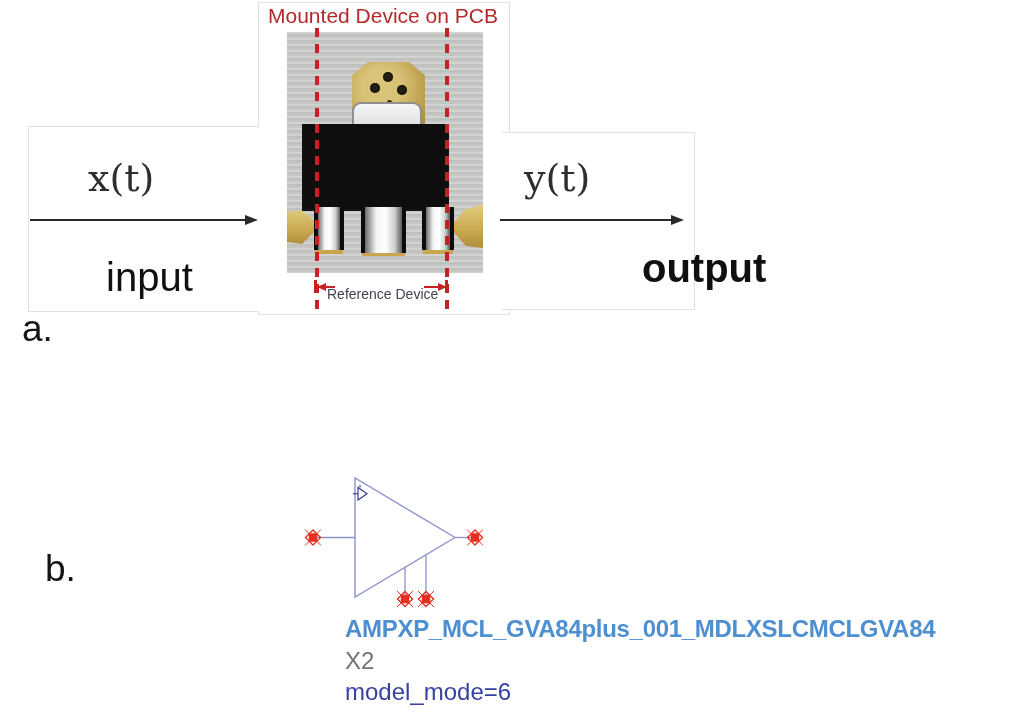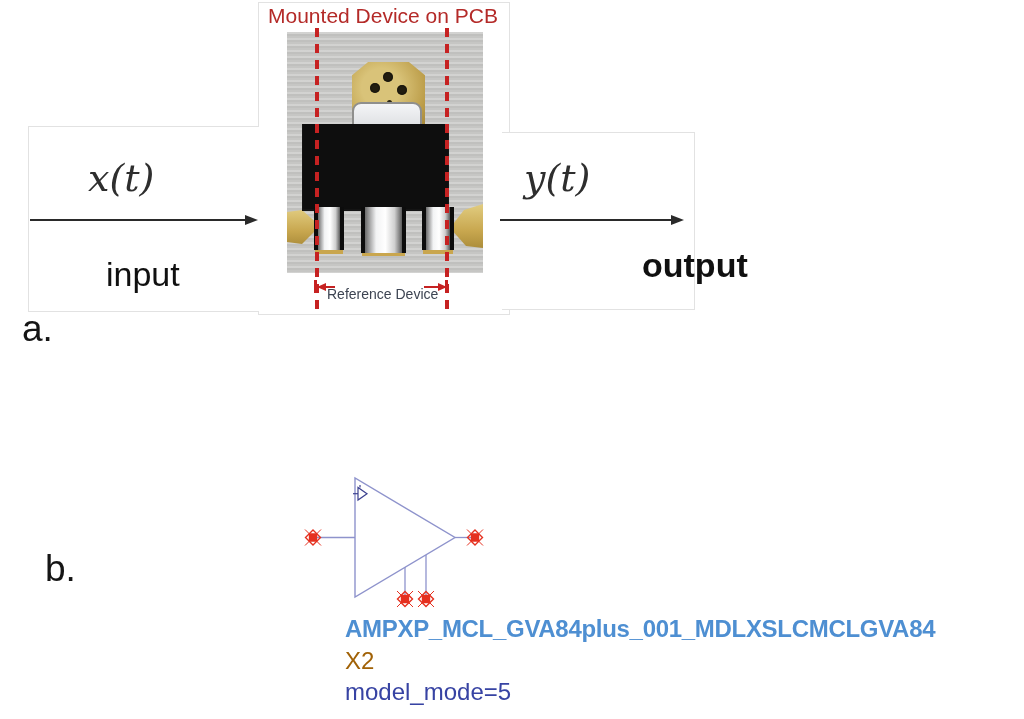--- a/index.html
+++ b/index.html
@@ -39,27 +39,27 @@
   .dash-v{width:3.5px;top:28px;height:282px;
       background:repeating-linear-gradient(to bottom,#c62222 0 9px,transparent 9px 16px);}
   .ref-tick{top:280px;width:3px;height:13px;background:#c62222;}
   .ref-line{top:286px;height:2px;background:#c62222;}
   .arrhead{width:0;height:0;}
   .ref-text{top:286px;left:327px;font-size:14px;color:#3d4452;}
 
   
   .flow-line{height:2px;background:#2a2a2a;}
   .flow-head{width:0;height:0;border-top:5px solid transparent;border-bottom:5px solid transparent;border-left:13px solid #2a2a2a;}
-  .math{font-family:"DejaVu Serif",serif;font-style:italic;font-size:38px;color:#2e2e2e;}
-  .io-label{font-size:34px;color:#101010;}
+  .math{font-family:"DejaVu Serif",serif;font-size:38px;color:#2e2e2e;}
+  .io-label{font-size:40px;color:#101010;}
   .panel-label{font-size:37px;color:#151515;}
 
   
   .comp-name{left:345px;top:615px;font-size:24px;color:#4e8fd2;letter-spacing:-0.3px;white-space:nowrap;font-weight:bold;}
-  .inst-name{left:345px;top:647px;font-size:24px;color:#a16207;}
+  .inst-name{left:345px;top:647px;font-size:24px;color:#737373;}
   .param-text{left:345px;top:678px;font-size:24px;color:#3743a3;}
 </style>
 </head>
 <body>
 
 <div class="canvas">
 
   <div class="abs center-box"></div>
 
   <div class="abs photo">
@@ -133,15 +133,15 @@
     </g>
 
     <use href="#port" x="313" y="537.5"></use>
     <use href="#port" x="475" y="537.5"></use>
     <use href="#port" x="405" y="599"></use>
     <use href="#port" x="426" y="599"></use>
   </svg>
 
   <div class="abs comp-name">AMPXP_MCL_GVA84plus_001_MDLXSLCMCLGVA84</div>
   <div class="abs inst-name">X2</div>
-  <div class="abs param-text">model_mode=5</div>
+  <div class="abs param-text">model_mode=6</div>
 
 </div>
 
 </body></html>

